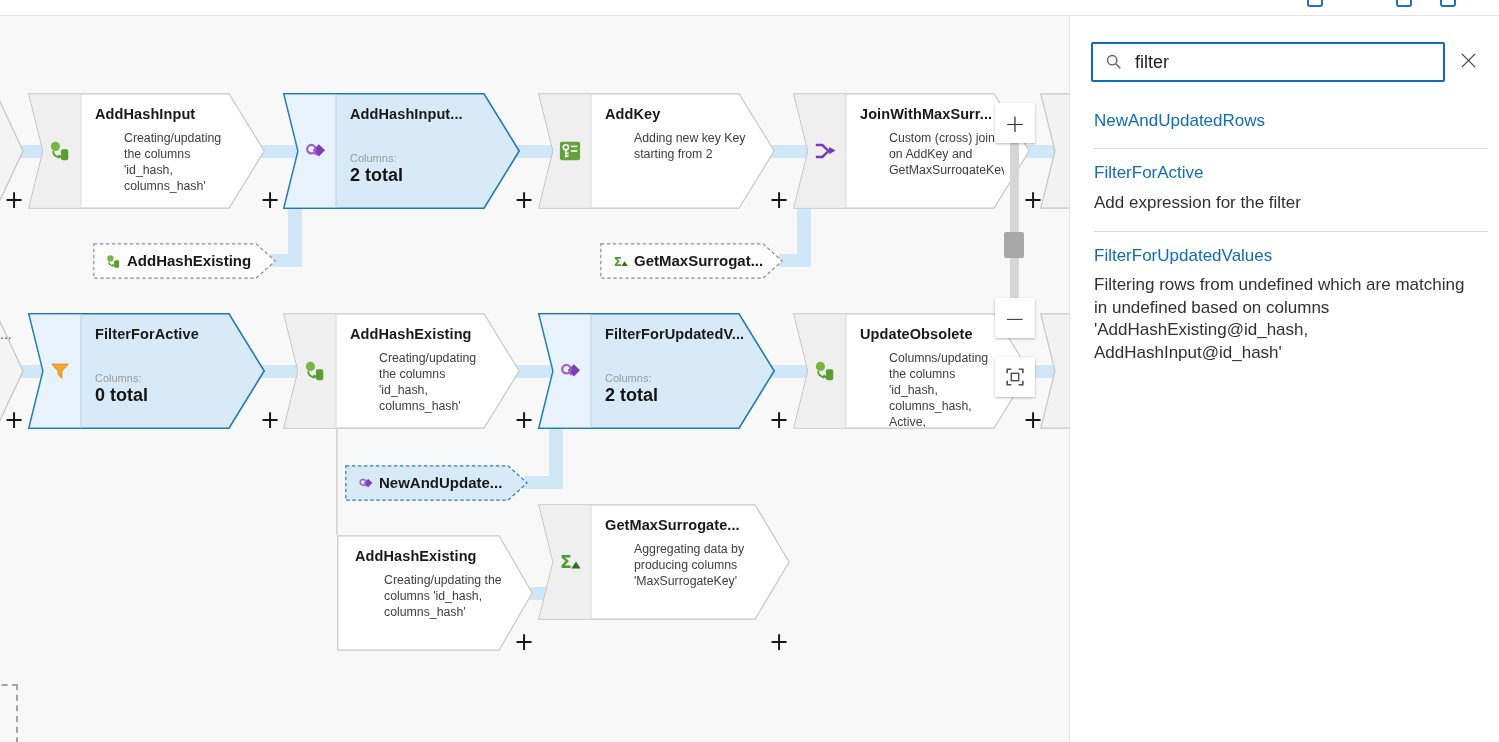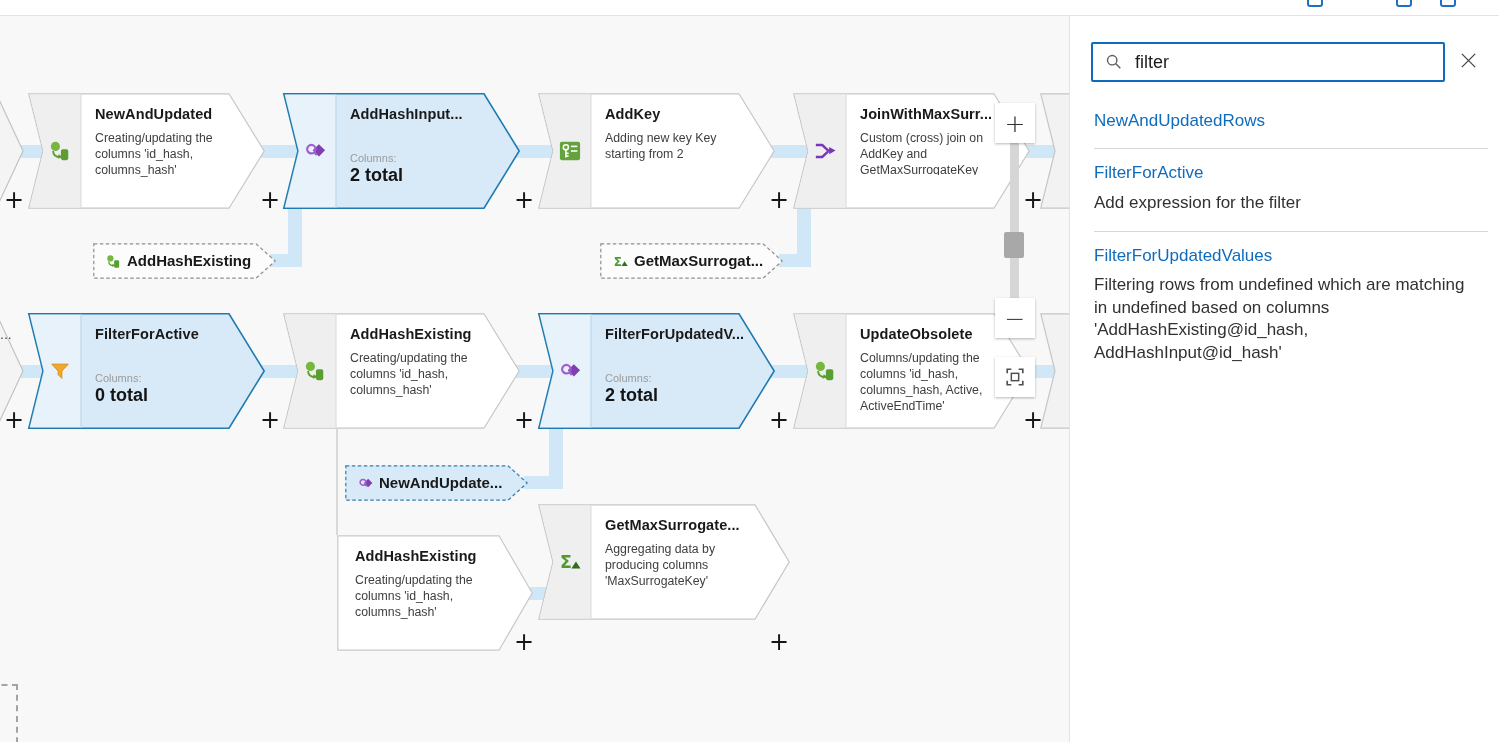--- a/index.html
+++ b/index.html
@@ -11,21 +11,21 @@
   .topicon{position:absolute;top:-9px;width:16px;height:16px;border:2px solid #1f6fc4;border-radius:3px;}
   
   .canvas{position:absolute;left:0;top:16px;width:1069px;height:726px;background:#f8f8f8;overflow:hidden;}
   .conn{position:absolute;background:#cfe7f7;}
   .grayline{position:absolute;background:#d9d9d9;}
   .node{position:absolute;}
   .node svg.shape{position:absolute;left:0;top:0;overflow:visible;}
   .node .content{position:absolute;left:67px;top:13px;right:26px;bottom:2px;overflow:hidden;}
   .node.flat .content{left:18px;}
   .ntitle{font-size:14.5px;font-weight:700;color:#191919;white-space:nowrap;letter-spacing:.1px;}
-  .ndesc{margin-top:9px;font-size:12.3px;line-height:1.3;color:#3e3e3e;}
+  .ndesc{margin-top:9px;font-size:12.3px;line-height:1.3;color:#3e3e3e;margin-left:29px;}
   .ncols{margin-top:30px;font-size:11px;color:#9b9b9b;}
   .ncount{margin-top:1px;font-size:18px;font-weight:700;color:#141414;}
   .icon-area{position:absolute;left:0;top:0;width:53px;height:116px;display:flex;align-items:center;justify-content:center;padding-left:11px;}
   .refnode{position:absolute;display:flex;align-items:center;padding-left:13px;gap:6px;}
   .refnode .rtitle{font-size:15px;font-weight:700;color:#191919;white-space:nowrap;position:relative;top:-1px;}
   .plus{position:absolute;font-family:"DejaVu Sans",sans-serif;font-size:24px;font-weight:400;color:#161616;line-height:1;cursor:pointer;}
   .ellipsis{position:absolute;font-size:14px;color:#4a4a4a;}
   .dashed-frag{position:absolute;border-top:2px dashed #a3a3a3;border-right:2px dashed #a3a3a3;}
   
   .zbtn{position:absolute;width:40px;height:40px;background:#fff;border:none;box-shadow:0 0.8px 2.5px rgba(0,0,0,.28);
@@ -149,21 +149,21 @@
         <path d="M0.8 0.8 L201 0.8 L236.2 58 L201 115.2 L0.8 115.2 L15 58 Z" fill="#ffffff" stroke="#c6c6c6" stroke-width="1.2"></path>
         <path d="M1.5 1.5 L53 1.5 L53 114.5 L1.5 114.5 L15.4 58 Z" fill="#efefef"></path>
         <line x1="53" y1="1" x2="53" y2="115" stroke="#d9d9d9"></line>
       </svg>
       <div class="icon-area">
           <svg width="22" height="22">
             <use href="#i-derived"></use>
           </svg>
         </div>
       <div class="content">
-        <div class="ntitle">NewAndUpdated</div>
+        <div class="ntitle">AddHashInput</div>
         <div class="ndesc">Creating/updating the columns 'id_hash, columns_hash'</div>
       </div>
     </div>
 
     <div class="node" style="left:283px;top:77px;width:237px;height:116px">
       <svg class="shape" width="237" height="116">
         <path d="M0.8 0.8 L201 0.8 L236.2 58 L201 115.2 L0.8 115.2 L15 58 Z" fill="#d8eaf8" stroke="#1e7ab0" stroke-width="1.6"></path>
         <path d="M1.5 1.5 L53 1.5 L53 114.5 L1.5 114.5 L15.4 58 Z" fill="rgba(255,255,255,0.38)"></path>
         <line x1="53" y1="1" x2="53" y2="115" stroke="#b5d2e8"></line>
       </svg>

